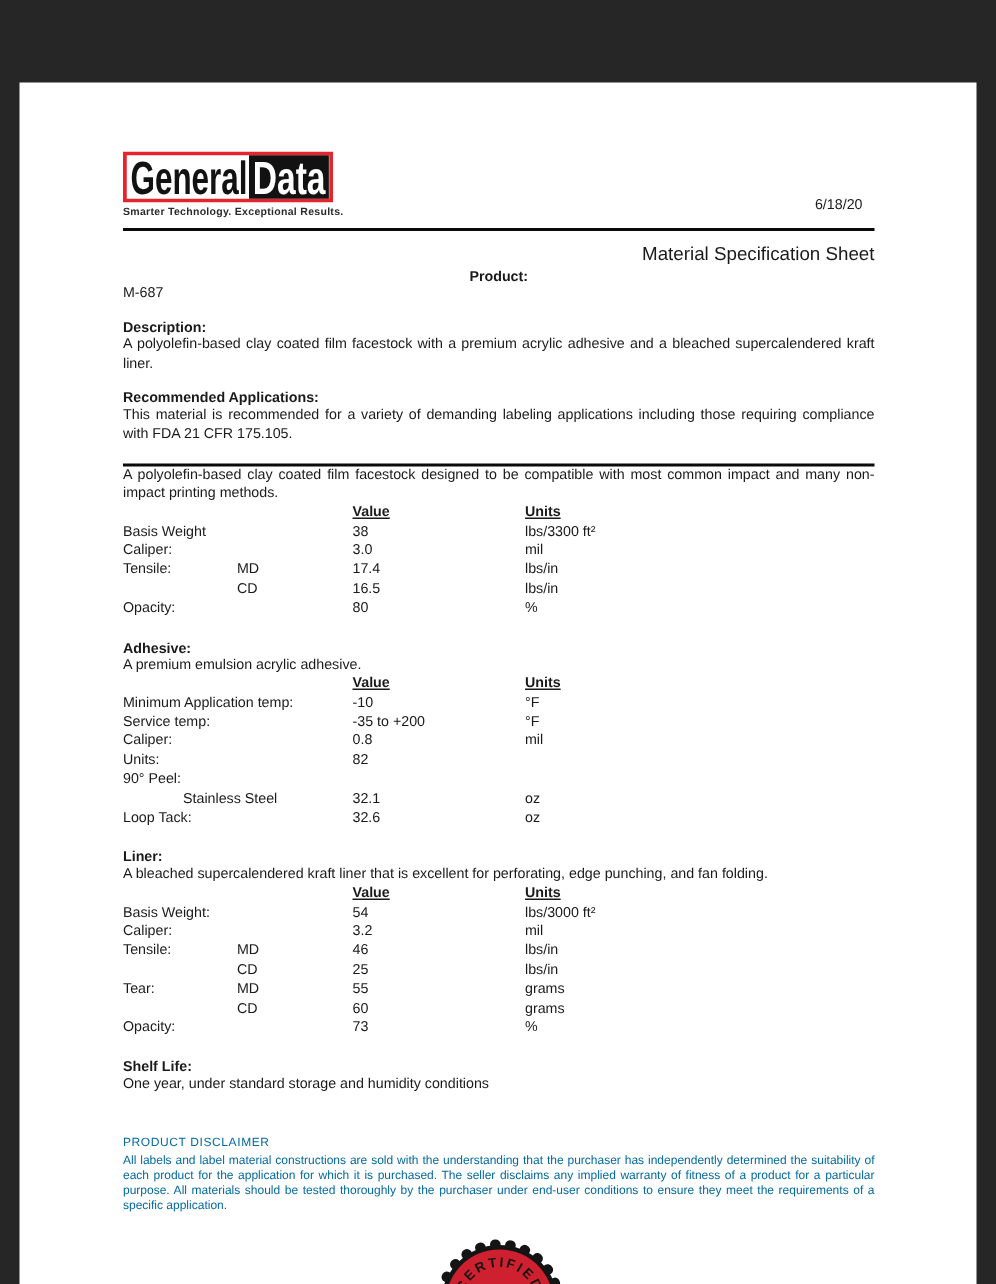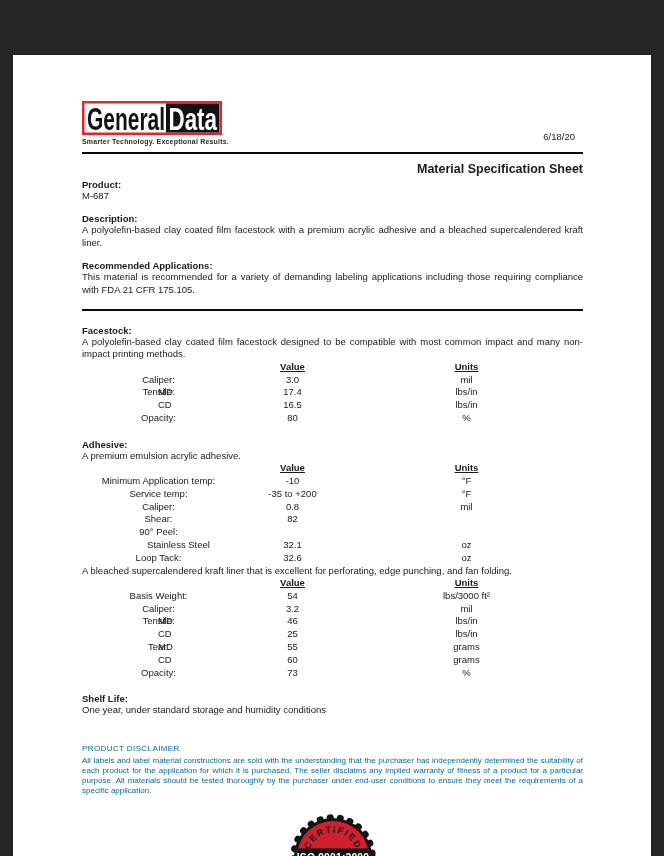--- a/index.html
+++ b/index.html
@@ -21,29 +21,29 @@
   .content {
     padding: 46px 68px 0 69px; 
   }
   
   .doc-header { display: flex; justify-content: space-between; align-items: flex-end; }
   .logo-svg { display: block; }
   .logo-text { font-family: "Liberation Sans", sans-serif; font-weight: bold; font-size: 31px; }
   .tagline { font-size: 7px; font-weight: bold; color: #2b2b2b; letter-spacing: 0.2px; margin-top: 3px; }
   .doc-date { font-size: 9.5px; padding-bottom: 3px; padding-right: 8px; }
   .rule { border-top: 2px solid #0a0a0a; margin-top: 7px; }
-  .page-title { text-align: right; font-size: 12.5px; font-weight: bold; margin: 8px 0 3px 0; }
+  .page-title { text-align: right; font-size: 12.5px; font-weight: normal; margin: 8px 0 3px 0; }
   
   .sec-heading { font-size: 9.5px; font-weight: bold; margin-top: 11px; }
-  .sec-heading.first { margin-top: 3px; }
+  .sec-heading.first { margin-top: 3px; text-align: center; }
   .body-text { font-size: 9.5px; line-height: 12.4px; text-align: justify; }
   .rule2 { border-top: 2px solid #0a0a0a; margin-top: 13px; }
   .spec-heading { font-size: 9.5px; font-weight: bold; margin-top: 14px; }
   
-  .spec-table { font-size: 9.5px; text-align: center; }
+  .spec-table { font-size: 9.5px; }
   .spec-hdr-row, .spec-row { display: grid; grid-template-columns: 153px 115px 1fr; line-height: 12.8px; }
   .hdr { font-weight: bold; text-decoration: underline; }
   .cell-labels { position: relative; white-space: nowrap; }
   .cell-sub { position: absolute; left: 76px; top: 0; }
   .row-indent .cell-lbl { padding-left: 40px; }
   
   .disclaimer { margin-top: 27px; color: #0369a1; }
   .disclaimer-heading { font-size: 8px; letter-spacing: 0.4px; }
   .disclaimer-text { font-size: 8px; line-height: 10.2px; text-align: justify; margin-top: 3px; }
   
@@ -77,29 +77,33 @@
     <div class="body-text">M-687</div>
 
     <div class="sec-heading">Description:</div>
     <div class="body-text">A polyolefin-based clay coated film facestock with a premium acrylic adhesive and a bleached supercalendered kraft liner.</div>
 
     <div class="sec-heading">Recommended Applications:</div>
     <div class="body-text">This material is recommended for a variety of demanding labeling applications including those requiring compliance with FDA 21 CFR 175.105.</div>
 
     <div class="rule2"></div>
 
-    <div class="spec-heading">Facestock:</div>
     <div class="body-text">A polyolefin-based clay coated film facestock designed to be compatible with most common impact and many non-impact printing methods.</div>
     <div class="spec-table">
       <div class="spec-hdr-row">
         <span></span>
         <span class="hdr">Value</span>
         <span class="hdr">Units</span>
       </div>
       <div>
+          <div class="spec-row">
+          <span class="cell-labels"><span class="cell-lbl">Basis Weight</span><span class="cell-sub"></span></span>
+          <span class="cell-value">38</span>
+          <span class="cell-units">lbs/3300 ft²</span>
+        </div>
           <div class="spec-row">
           <span class="cell-labels"><span class="cell-lbl">Caliper:</span><span class="cell-sub"></span></span>
           <span class="cell-value">3.0</span>
           <span class="cell-units">mil</span>
         </div>
           <div class="spec-row">
           <span class="cell-labels"><span class="cell-lbl">Tensile:</span><span class="cell-sub">MD</span></span>
           <span class="cell-value">17.4</span>
           <span class="cell-units">lbs/in</span>
         </div>
@@ -134,41 +138,42 @@
           <span class="cell-labels"><span class="cell-lbl">Service temp:</span><span class="cell-sub"></span></span>
           <span class="cell-value">-35 to +200</span>
           <span class="cell-units">°F</span>
         </div>
           <div class="spec-row">
           <span class="cell-labels"><span class="cell-lbl">Caliper:</span><span class="cell-sub"></span></span>
           <span class="cell-value">0.8</span>
           <span class="cell-units">mil</span>
         </div>
           <div class="spec-row">
-          <span class="cell-labels"><span class="cell-lbl">Shear:</span><span class="cell-sub"></span></span>
+          <span class="cell-labels"><span class="cell-lbl">Units:</span><span class="cell-sub"></span></span>
           <span class="cell-value">82</span>
         </div>
           <div class="spec-row">
           <span class="cell-labels"><span class="cell-lbl">90° Peel:</span><span class="cell-sub"></span></span>
           <span class="cell-value"></span>
           <span class="cell-units"></span>
         </div>
           <div class="spec-row row-indent">
           <span class="cell-labels"><span class="cell-lbl">Stainless Steel</span><span class="cell-sub"></span></span>
           <span class="cell-value">32.1</span>
           <span class="cell-units">oz</span>
         </div>
           <div class="spec-row">
           <span class="cell-labels"><span class="cell-lbl">Loop Tack:</span><span class="cell-sub"></span></span>
           <span class="cell-value">32.6</span>
           <span class="cell-units">oz</span>
         </div>
         </div>
     </div>
 
+    <div class="spec-heading">Liner:</div>
     <div class="body-text">A bleached supercalendered kraft liner that is excellent for perforating, edge punching, and fan folding.</div>
     <div class="spec-table">
       <div class="spec-hdr-row">
         <span></span>
         <span class="hdr">Value</span>
         <span class="hdr">Units</span>
       </div>
       <div>
           <div class="spec-row">
           <span class="cell-labels"><span class="cell-lbl">Basis Weight:</span><span class="cell-sub"></span></span>

